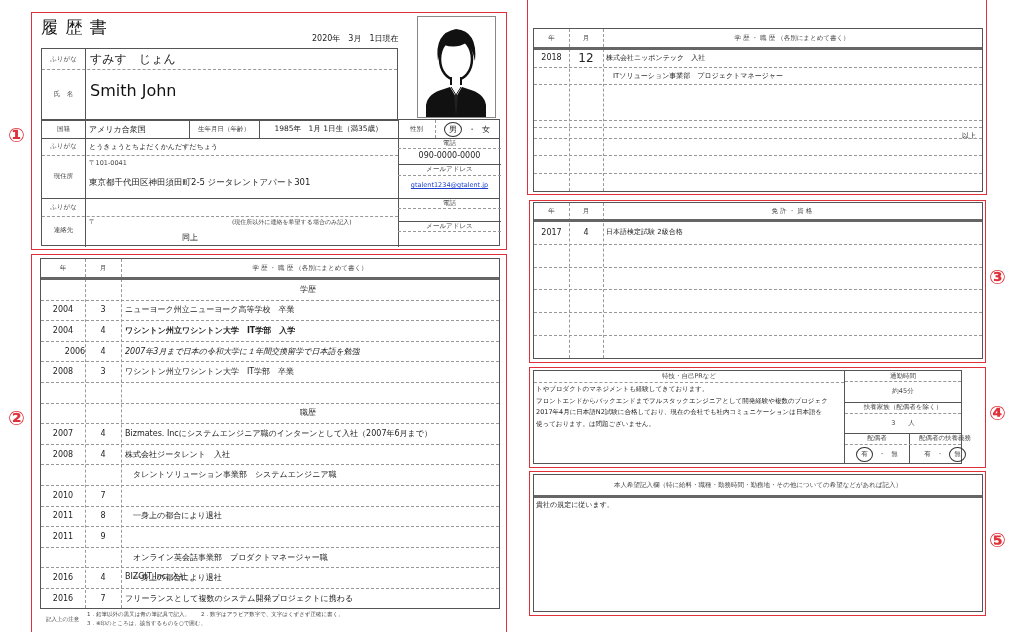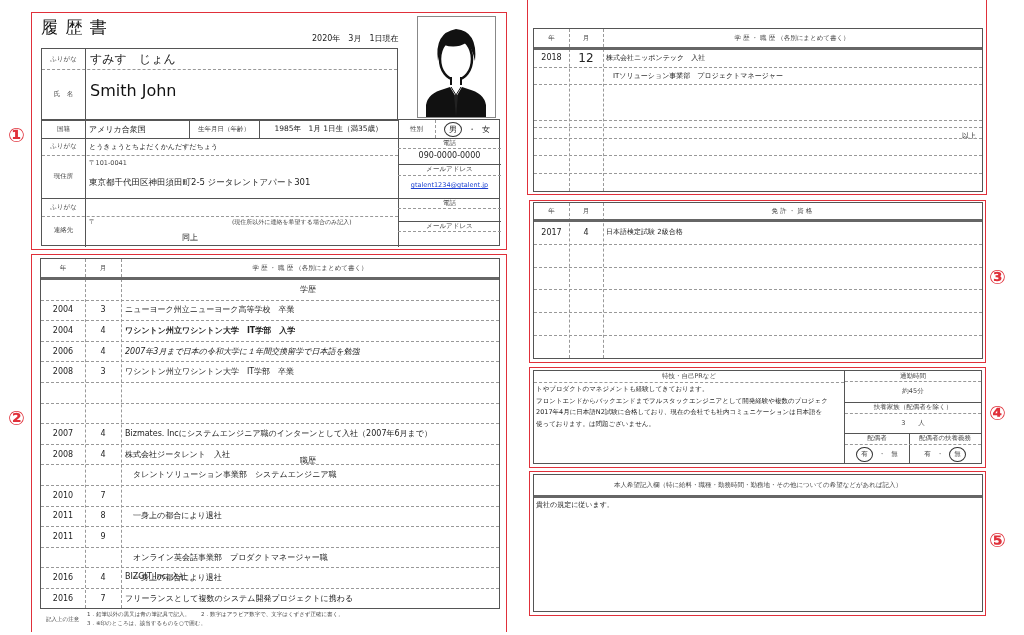--- a/index.html
+++ b/index.html
@@ -130,41 +130,41 @@
         <div class="cell" style="left: 84px; top: 0px; width: 366px; height: 20.6px; font-size: 8px; justify-content: flex-start; white-space: pre;">ニューヨーク州立ニューヨーク高等学校　卒業</div>
       </div>
       <div style="position: absolute; left: 0px; top: 61.2px; width: 100%; height: 20.6px;">
         <div class="hl" style="left: 0px; top: 0px; width: 100%;"></div>
         <div class="cell c" style="left: 0px; top: 0px; width: 44px; height: 20.6px; font-size: 8px;">2004</div>
         <div class="cell c" style="left: 44px; top: 0px; width: 36px; height: 20.6px; font-size: 8px;">4</div>
         <div class="cell" style="left: 84px; top: 0px; width: 366px; height: 20.6px; font-size: 8px; justify-content: flex-start; white-space: pre; font-weight: bold;">ワシントン州立ワシントン大学　IT学部　入学</div>
       </div>
       <div style="position: absolute; left: 0px; top: 81.8px; width: 100%; height: 20.6px;">
         <div class="hl" style="left: 0px; top: 0px; width: 100%;"></div>
-        <div class="cell c" style="left: 0px; top: 0px; width: 44px; height: 20.6px; font-size: 8px;">2006</div>
+        <div class="cell c" style="left: 12px; top: 0px; width: 44px; height: 20.6px; font-size: 8px;">2006</div>
         <div class="cell c" style="left: 44px; top: 0px; width: 36px; height: 20.6px; font-size: 8px;">4</div>
         <div class="cell" style="left: 84px; top: 0px; width: 366px; height: 20.6px; font-size: 8px; justify-content: flex-start; white-space: pre; font-style: italic;">2007年3月まで日本の令和大学に１年間交換留学で日本語を勉強</div>
       </div>
       <div style="position: absolute; left: 0px; top: 102.4px; width: 100%; height: 20.6px;">
         <div class="hl" style="left: 0px; top: 0px; width: 100%;"></div>
         <div class="cell c" style="left: 0px; top: 0px; width: 44px; height: 20.6px; font-size: 8px;">2008</div>
         <div class="cell c" style="left: 44px; top: 0px; width: 36px; height: 20.6px; font-size: 8px;">3</div>
         <div class="cell" style="left: 84px; top: 0px; width: 366px; height: 20.6px; font-size: 8px; justify-content: flex-start; white-space: pre;">ワシントン州立ワシントン大学　IT学部　卒業</div>
       </div>
       <div style="position: absolute; left: 0px; top: 123px; width: 100%; height: 20.6px;">
         <div class="hl" style="left: 0px; top: 0px; width: 100%;"></div>
         <div class="cell c" style="left: 0px; top: 0px; width: 44px; height: 20.6px; font-size: 8px;"></div>
         <div class="cell c" style="left: 44px; top: 0px; width: 36px; height: 20.6px; font-size: 8px;"></div>
         <div class="cell" style="left: 84px; top: 0px; width: 366px; height: 20.6px; font-size: 8px; justify-content: flex-start; white-space: pre;"></div>
       </div>
       <div style="position: absolute; left: 0px; top: 143.6px; width: 100%; height: 20.6px;">
         <div class="hl" style="left: 0px; top: 0px; width: 100%;"></div>
         <div class="cell c" style="left: 0px; top: 0px; width: 44px; height: 20.6px; font-size: 8px;"></div>
         <div class="cell c" style="left: 44px; top: 0px; width: 36px; height: 20.6px; font-size: 8px;"></div>
-        <div class="cell" style="left: 84px; top: 0px; width: 366px; height: 20.6px; font-size: 8px; justify-content: center; white-space: pre; margin-top: 48px;">職歴</div>
+        <div class="cell" style="left: 84px; top: 0px; width: 366px; height: 20.6px; font-size: 8px; justify-content: center; white-space: pre;">職歴</div>
       </div>
       <div style="position: absolute; left: 0px; top: 164.2px; width: 100%; height: 20.6px;">
         <div class="hl" style="left: 0px; top: 0px; width: 100%;"></div>
         <div class="cell c" style="left: 0px; top: 0px; width: 44px; height: 20.6px; font-size: 8px;">2007</div>
         <div class="cell c" style="left: 44px; top: 0px; width: 36px; height: 20.6px; font-size: 8px;">4</div>
         <div class="cell" style="left: 84px; top: 0px; width: 366px; height: 20.6px; font-size: 8px; justify-content: flex-start; white-space: pre;">Bizmates. Incにシステムエンジニア職のインターンとして入社（2007年6月まで）</div>
       </div>
       <div style="position: absolute; left: 0px; top: 184.8px; width: 100%; height: 20.6px;">
         <div class="hl" style="left: 0px; top: 0px; width: 100%;"></div>
         <div class="cell c" style="left: 0px; top: 0px; width: 44px; height: 20.6px; font-size: 8px;">2008</div>
@@ -324,21 +324,21 @@
 <div class="tbl" style="left:533px;top:370px;width:312px;height:94px">
   <div class="cell c small" style="left:0;top:0;width:100%;height:11px">特技・自己PRなど</div>
   <div class="hl" style="left:0;top:11px;width:100%"></div>
   <div class="abs" style="left:2px;top:13px;width:306px;font-size:6.5px;line-height:11.5px;color:#222">
     <div>トやプロダクトのマネジメントも経験してきております。</div>
     <div>フロントエンドからバックエンドまでフルスタックエンジニアとして開発経験や複数のプロジェク</div>
     <div>2017年4月に日本語N2試験に合格しており、現在の会社でも社内コミュニケーションは日本語を</div>
     <div>使っております。は問題ございません。</div>
   </div>
 </div>
-<div class="tbl" style="left:844px;top:370px;width:138px;height:94px">
+<div class="tbl" style="left:844px;top:370px;width:118px;height:94px">
   <div class="cell c small" style="left:0;top:0;width:100%;height:10px">通勤時間</div>
   <div class="hl" style="left:0;top:10px;width:100%"></div>
   <div class="cell c small" style="left:0;top:10px;width:100%;height:21px">約45分</div>
   <div class="hls" style="left:0;top:31px;width:100%"></div>
   <div class="cell c small" style="left:0;top:31px;width:100%;height:11px">扶養家族（配偶者を除く）</div>
   <div class="hl" style="left:0;top:42px;width:100%"></div>
   <div class="cell c small" style="left:0;top:42px;width:100%;height:20px">3　　人</div>
   <div class="hls" style="left:0;top:62px;width:100%"></div>
   <div class="vls" style="left:64px;top:62px;height:30px"></div>
   <div class="cell c small" style="left:0;top:62px;width:64px;height:11px">配偶者</div>

